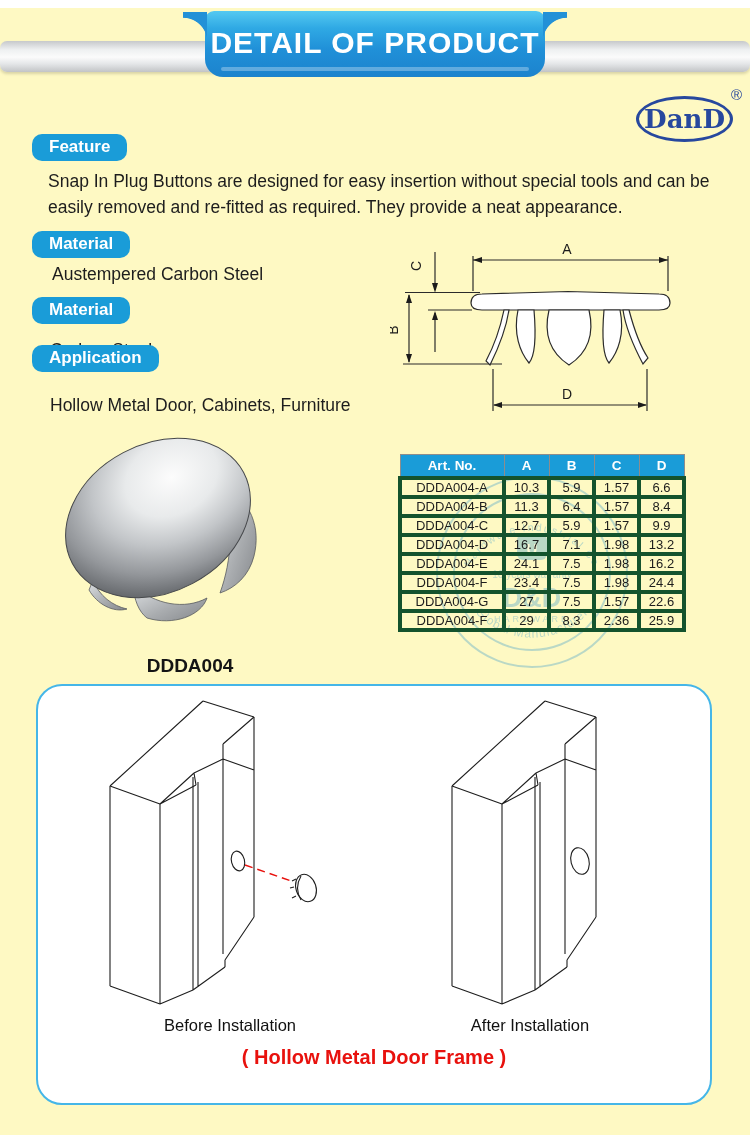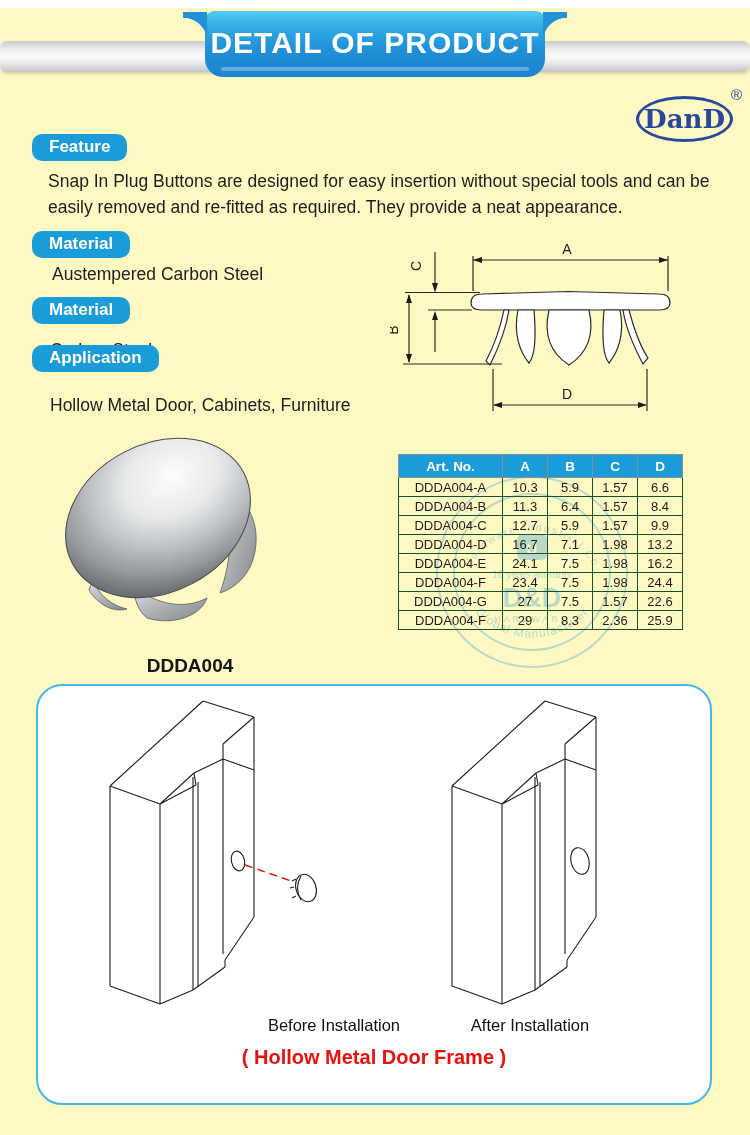--- a/index.html
+++ b/index.html
@@ -38,21 +38,21 @@
   
   .pill{position:absolute;background:var(--accent_blue);color:#fff;font-weight:bold;font-size:17px;
     padding:3px 17px 4px;border-radius:10px;}
   .sec-text{position:absolute;color:#1d1d1d;font-size:17.5px;}
   .para{position:absolute;left:48px;top:160px;width:672px;color:#1d1d1d;font-size:17.5px;line-height:26px;}
 
   
   table.spec{position:absolute;left:398px;top:446px;border-collapse:collapse;z-index:2;}
   table.spec th{background:var(--accent_blue);color:#fff;font-size:13.5px;font-weight:bold;
     border:1px solid #8d8d8d;height:23px;}
-  table.spec td{border:1px solid #14532d;height:19px;font-size:13px;color:#1c1c1c;text-align:center;
+  table.spec td{border:4px solid #14532d;height:19px;font-size:13px;color:#1c1c1c;text-align:center;
     background:transparent;}
   table.spec th.c0,table.spec td:first-child{width:104px;}
   table.spec th.cn{width:45px;}
 
   .model-caption{position:absolute;left:105px;top:647px;width:170px;text-align:center;
     font-size:19px;font-weight:bold;color:#141414;}
 
   
   .watermark{position:absolute;left:425px;top:452px;z-index:1;opacity:0.32;}
 
@@ -280,17 +280,17 @@
     <g stroke="#1e1e1e" stroke-width="1.1" fill="none" stroke-linejoin="round">
       <path d="M115,5 L166,21 M115,5 L22,90 M166,21 L135,48 M135,48 L135,63 M135,63 L106,77
                M106,77 L108,89 M108,89 L72,108 M72,108 L22,90 M72,108 L106,77"></path>
       <path d="M22,90 L22,290 M22,290 L72,308 M72,108 L72,308 M72,308 L105,294"></path>
       <path d="M105,81 L105,294 M110,86 L110,291 M105,294 L137,271"></path>
       <path d="M135,63 L166,74 M135,63 L135,258 M166,21 L166,221 M166,221 L137,264 M137,264 L137,271"></path>
       <ellipse cx="150" cy="165" rx="9" ry="13.5" transform="rotate(-14 150 165)"></ellipse>
     </g>
   </svg>
 
-  <div class="install-label" style="left:60px;top:1008px;text-align:right;">Before Installation</div>
+  <div class="install-label" style="left:60px;top:1008px;">Before Installation</div>
   <div class="install-label" style="left:360px;top:1008px;">After Installation</div>
   <div class="install-caption">( Hollow Metal Door Frame )</div>
 
 </div>
 
 </body></html>

